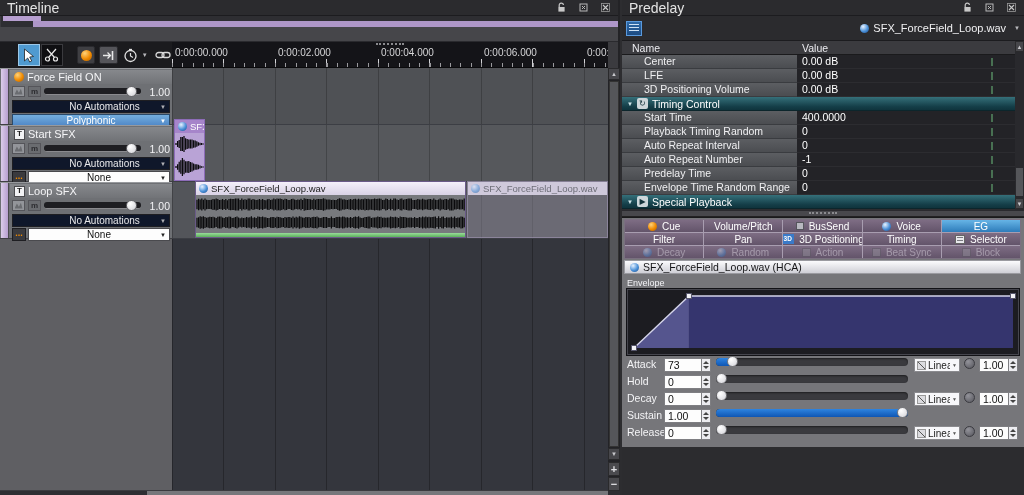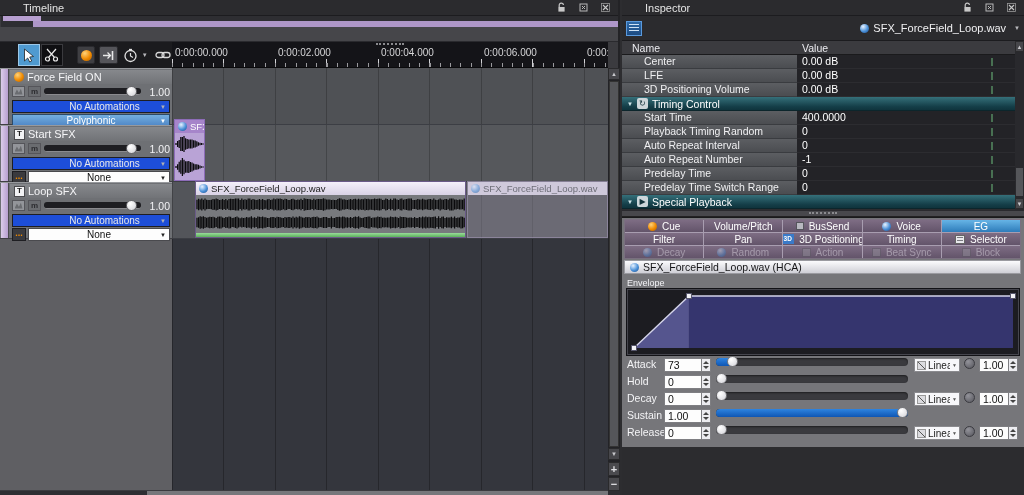--- a/index.html
+++ b/index.html
@@ -1,21 +1,21 @@
 <!DOCTYPE html>
 <html><head>
 <meta charset="utf-8">
 <style>
 *{margin:0;padding:0;box-sizing:border-box;}
 html,body{width:1024px;height:495px;background:#2d2d30;font-family:"Liberation Sans",sans-serif;overflow:hidden;position:relative;font-size:11px;color:#e8e8e8;}
 .abs{position:absolute;}
 
 
 .titlebar{position:absolute;top:0;left:0;right:0;height:16px;background:#2b2b2e;display:flex;align-items:center;padding:0 7px;border-bottom:1px solid #1c1c1f;}
-.titlebar .title{font-size:11px;color:#e4e4e4;margin-left:16px;}
+.titlebar .title{font-size:14px;color:#e4e4e4;}
 .tb-icons{margin-left:auto;display:flex;gap:11px;align-items:center;}
 .tb-icons svg{display:block;}
 
 
 #timeline-panel{left:0;top:0;width:620px;height:495px;background:#3b3b3f;border-right:2px solid #232326;}
 #tl-sb1{left:1px;top:16px;width:617px;height:5px;background:#2e2e32;}
 #tl-sb1 .thumb{position:absolute;left:2px;top:0;width:38px;height:5px;background:#b79fd0;}
 #tl-sb2{left:1px;top:21px;width:617px;height:6px;background:#2e2e32;}
 #tl-sb2 .thumb{position:absolute;left:32px;top:0;right:0;height:6px;background:#ae96c8;}
 #tl-strip{left:0;top:27px;width:618px;height:15px;background:#46464a;border-bottom:1px solid #2a2a2e;}
@@ -49,21 +49,21 @@
 .tname{font-size:11px;color:#f4f4f6;white-space:nowrap;overflow:hidden;}
 .mini-btn{width:13px;height:11px;border:1px solid #55555a;display:flex;align-items:center;justify-content:center;background:#93959a;}
 .mini-btn .mglyph{width:8px;height:6px;background:#6a6c70;clip-path:polygon(0 100%,30% 15%,55% 70%,80% 5%,100% 100%);}
 .mini-btn.mbtn{background:#6a6c70;color:#2c2c30;font-size:8px;font-weight:bold;line-height:1;}
 .tslider{flex:1;height:7px;background:#1e1e22;border-radius:3px;position:relative;border-bottom:1px solid #8a8a8e;}
 .tthumb{position:absolute;top:-2px;width:11px;height:11px;border-radius:50%;background:radial-gradient(circle at 35% 30%,#ffffff,#cfcfd4);border:1px solid #6a6a6e;}
 .tvol{width:26px;text-align:right;font-size:10.5px;color:#f2f2f4;}
 .drop{height:13px;margin-top:1px;display:flex;align-items:center;border:1px solid #1e1e22;font-size:10px;position:relative;}
 .drop .dtext{flex:1;text-align:center;white-space:nowrap;overflow:hidden;}
 .drop .dcaret{position:absolute;right:3px;font-size:6px;line-height:1;}
-.drop.dark{background:#1d4ed8;color:#e8e8ea;padding-left:27px;}
+.drop.dark{background:#0f172a;color:#e8e8ea;padding-left:27px;}
 .drop.dark .dcaret{color:#b0b0b4;}
 .drop.blue{background:linear-gradient(#74aede,#4e86c6);color:#fff;border-color:#2a4a6a;}
 .drop.blue .dcaret{color:#fff;}
 .drop.white{background:#fdfdfd;color:#111;border-color:#4a4a4e;}
 .drop.white .dcaret{color:#222;}
 .drop-wrap{display:flex;gap:2px;align-items:center;}
 .dots-btn{width:14px;height:13px;margin-top:1px;background:#3a3a3e;border:1px solid #1e1e22;color:#f08a00;font-size:9px;font-weight:bold;line-height:9px;text-align:center;letter-spacing:0;}
 
 #lanes{left:172px;top:68px;width:436px;height:171px;overflow:hidden;}
 .lane{position:absolute;left:0;width:436px;background-image:repeating-linear-gradient(90deg,rgba(0,0,0,.22) 0 1px,transparent 1px 51.5px);border-bottom:1px solid #3c3e44;}
@@ -365,21 +365,21 @@
     <div class="zbtn" style="top:394px;">+</div>
     <div class="zbtn" style="top:409px;">−</div>
   </div>
   <div id="tl-hscroll" class="abs">
       <div id="tl-hthumb"></div>
     </div>
 </div>
 
 <div id="inspector-panel" class="abs">
   <div class="titlebar">
-    <span class="title">Inspector</span>
+    <span class="title">Predelay</span>
     <span class="tb-icons">
       <svg width="11" height="11" viewBox="0 0 11 11">
           <path d="M3.2 5V3.4A2.1 2.1 0 0 1 7.4 3" fill="none" stroke="#c8c8c8" stroke-width="1.2"></path>
           <rect x="2.4" y="5" width="6.2" height="4.6" fill="#c8c8c8"></rect>
         </svg>
       <svg width="11" height="11" viewBox="0 0 11 11">
           <rect x="2" y="2" width="7" height="7" fill="none" stroke="#b8b8b8"></rect>
           <path d="M4 4l3 3M7 4L4 7" stroke="#b8b8b8" stroke-width="1"></path>
         </svg>
       <svg width="11" height="11" viewBox="0 0 11 11">
@@ -434,21 +434,21 @@
         </div>
         <div class="prow">
           <div class="pname">Auto Repeat Number</div>
           <div class="pval">-1<span class="gtick"></span></div>
         </div>
         <div class="prow">
           <div class="pname">Predelay Time</div>
           <div class="pval">0<span class="gtick"></span></div>
         </div>
         <div class="prow">
-          <div class="pname">Predelay Time Switch Range</div>
+          <div class="pname">Envelope Time Random Range</div>
           <div class="pval">0<span class="gtick"></span></div>
         </div>
         <div class="psection">
           <span class="sec-tri">▼</span>
           <span class="sec-icon">▶</span>
           <span>Special Playback</span>
         </div>
       </div>
   </div>
   <div id="prop-scroll" class="abs">

